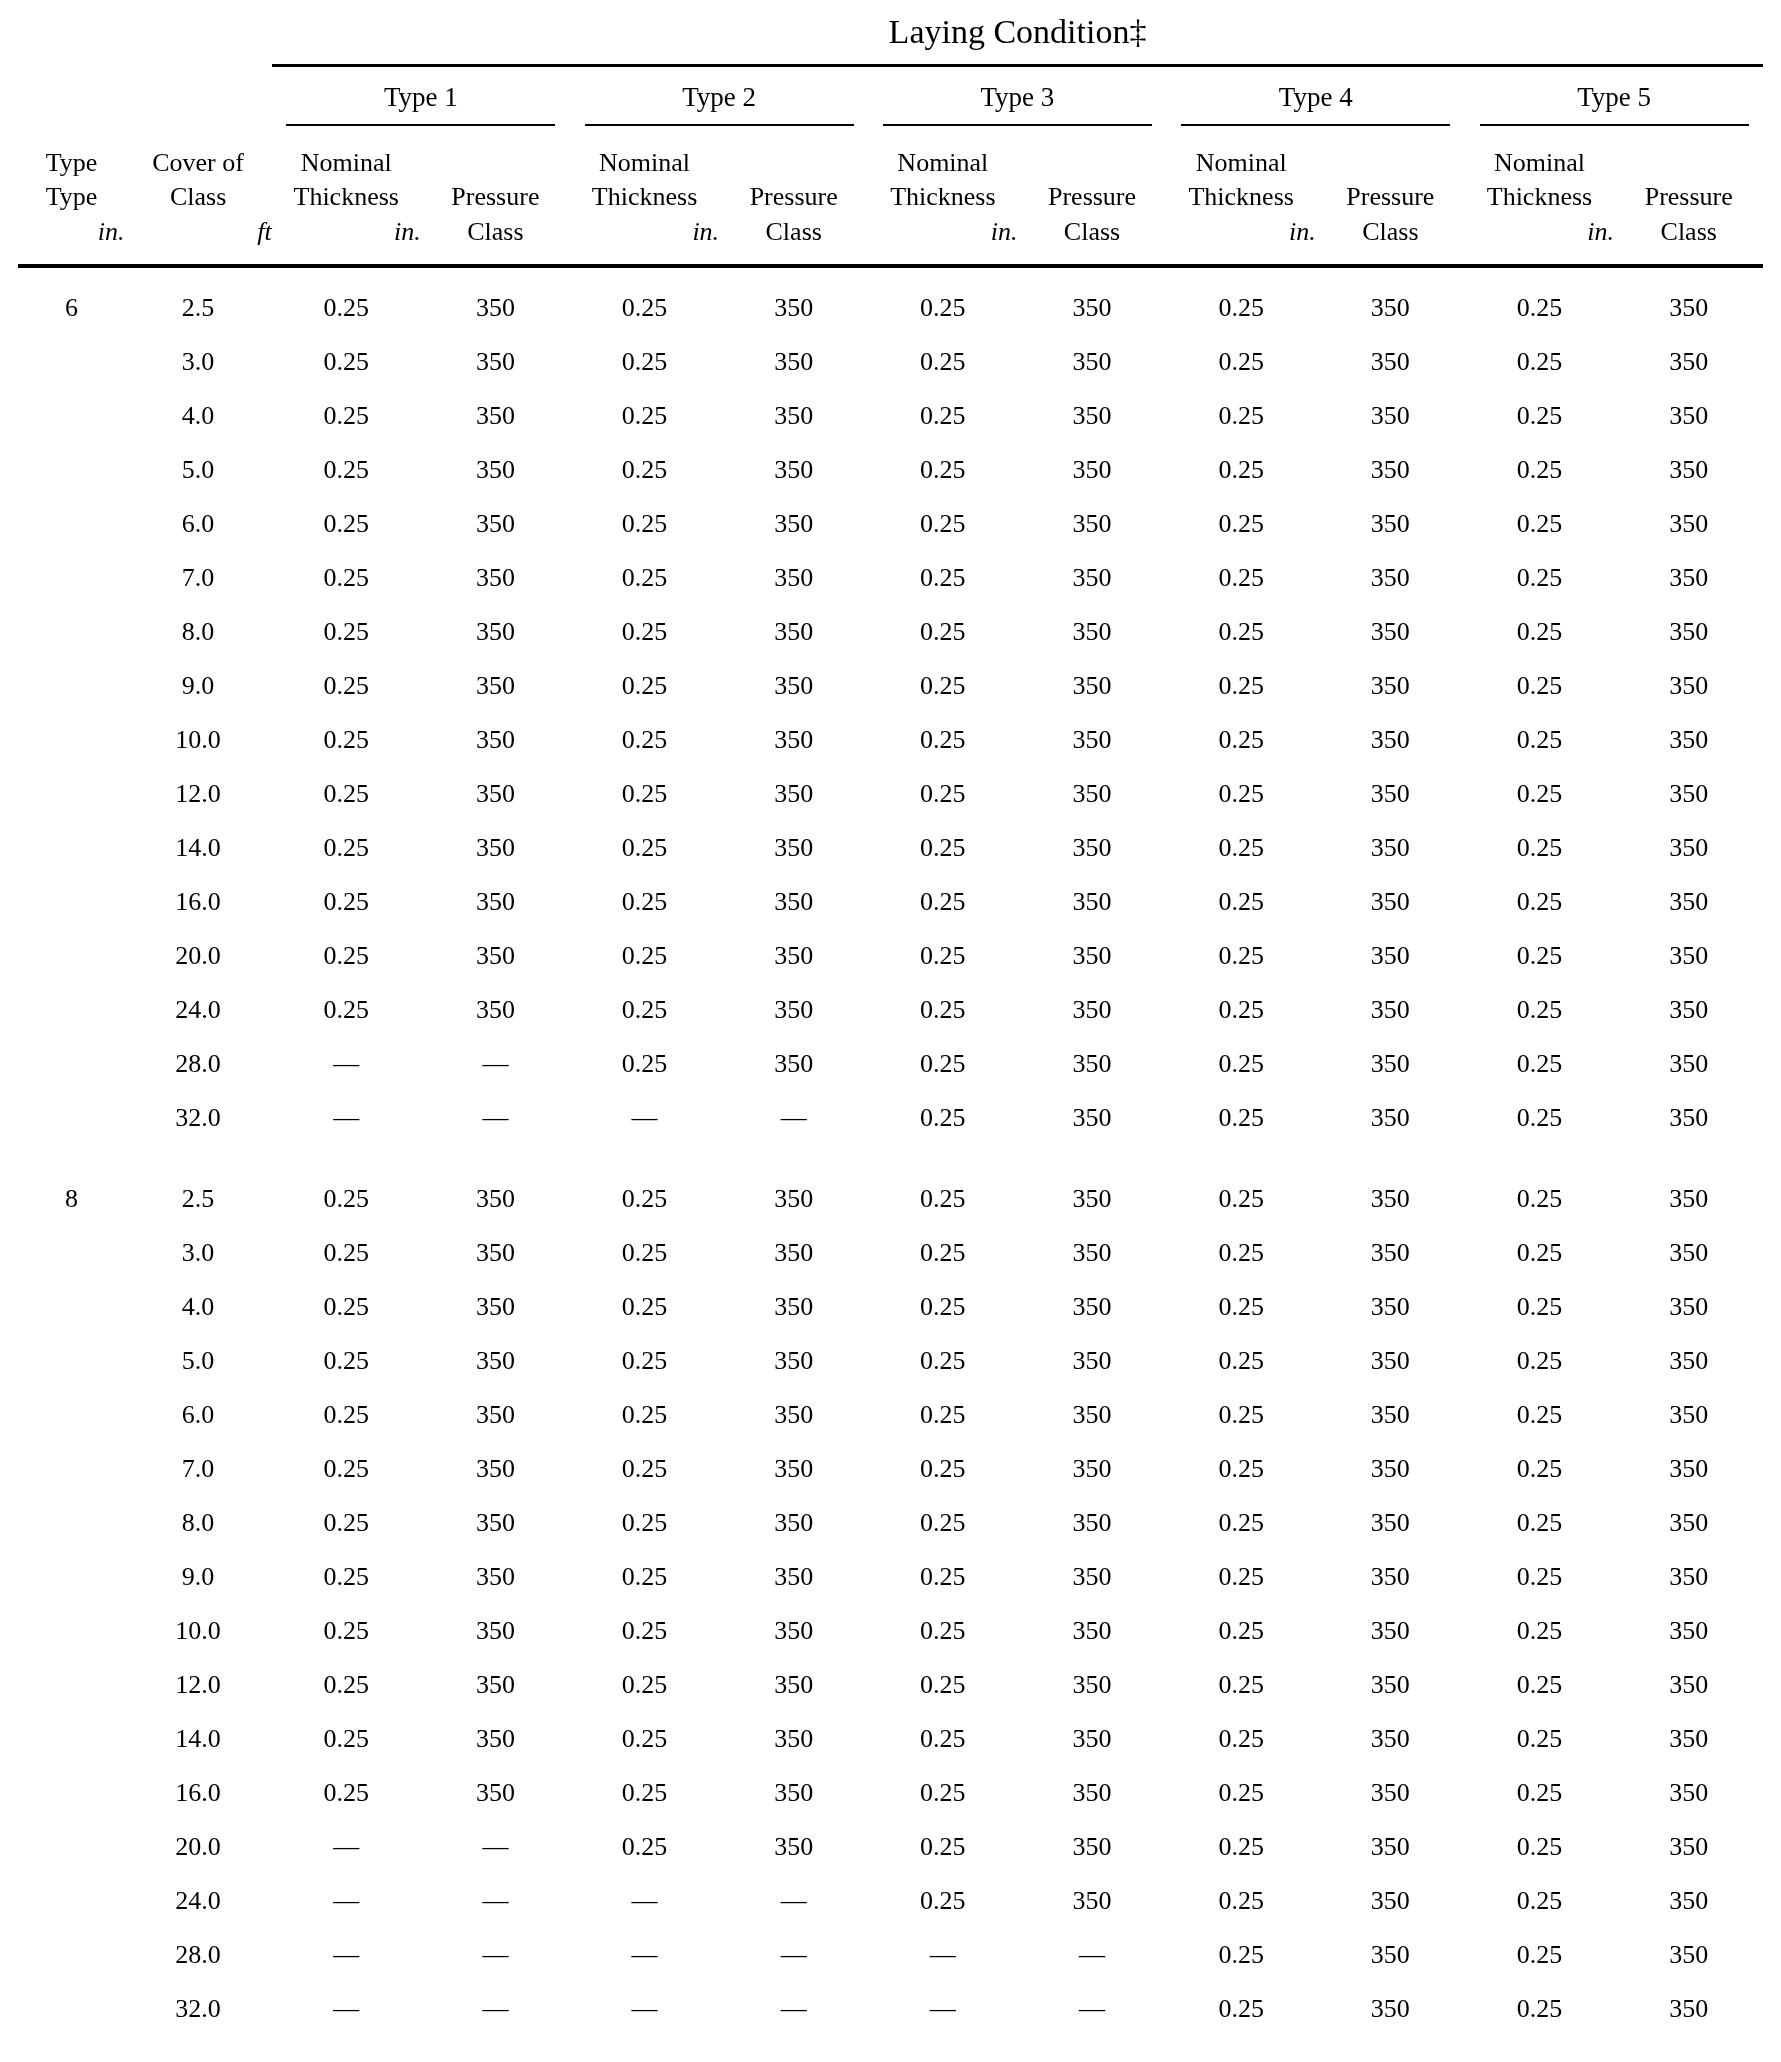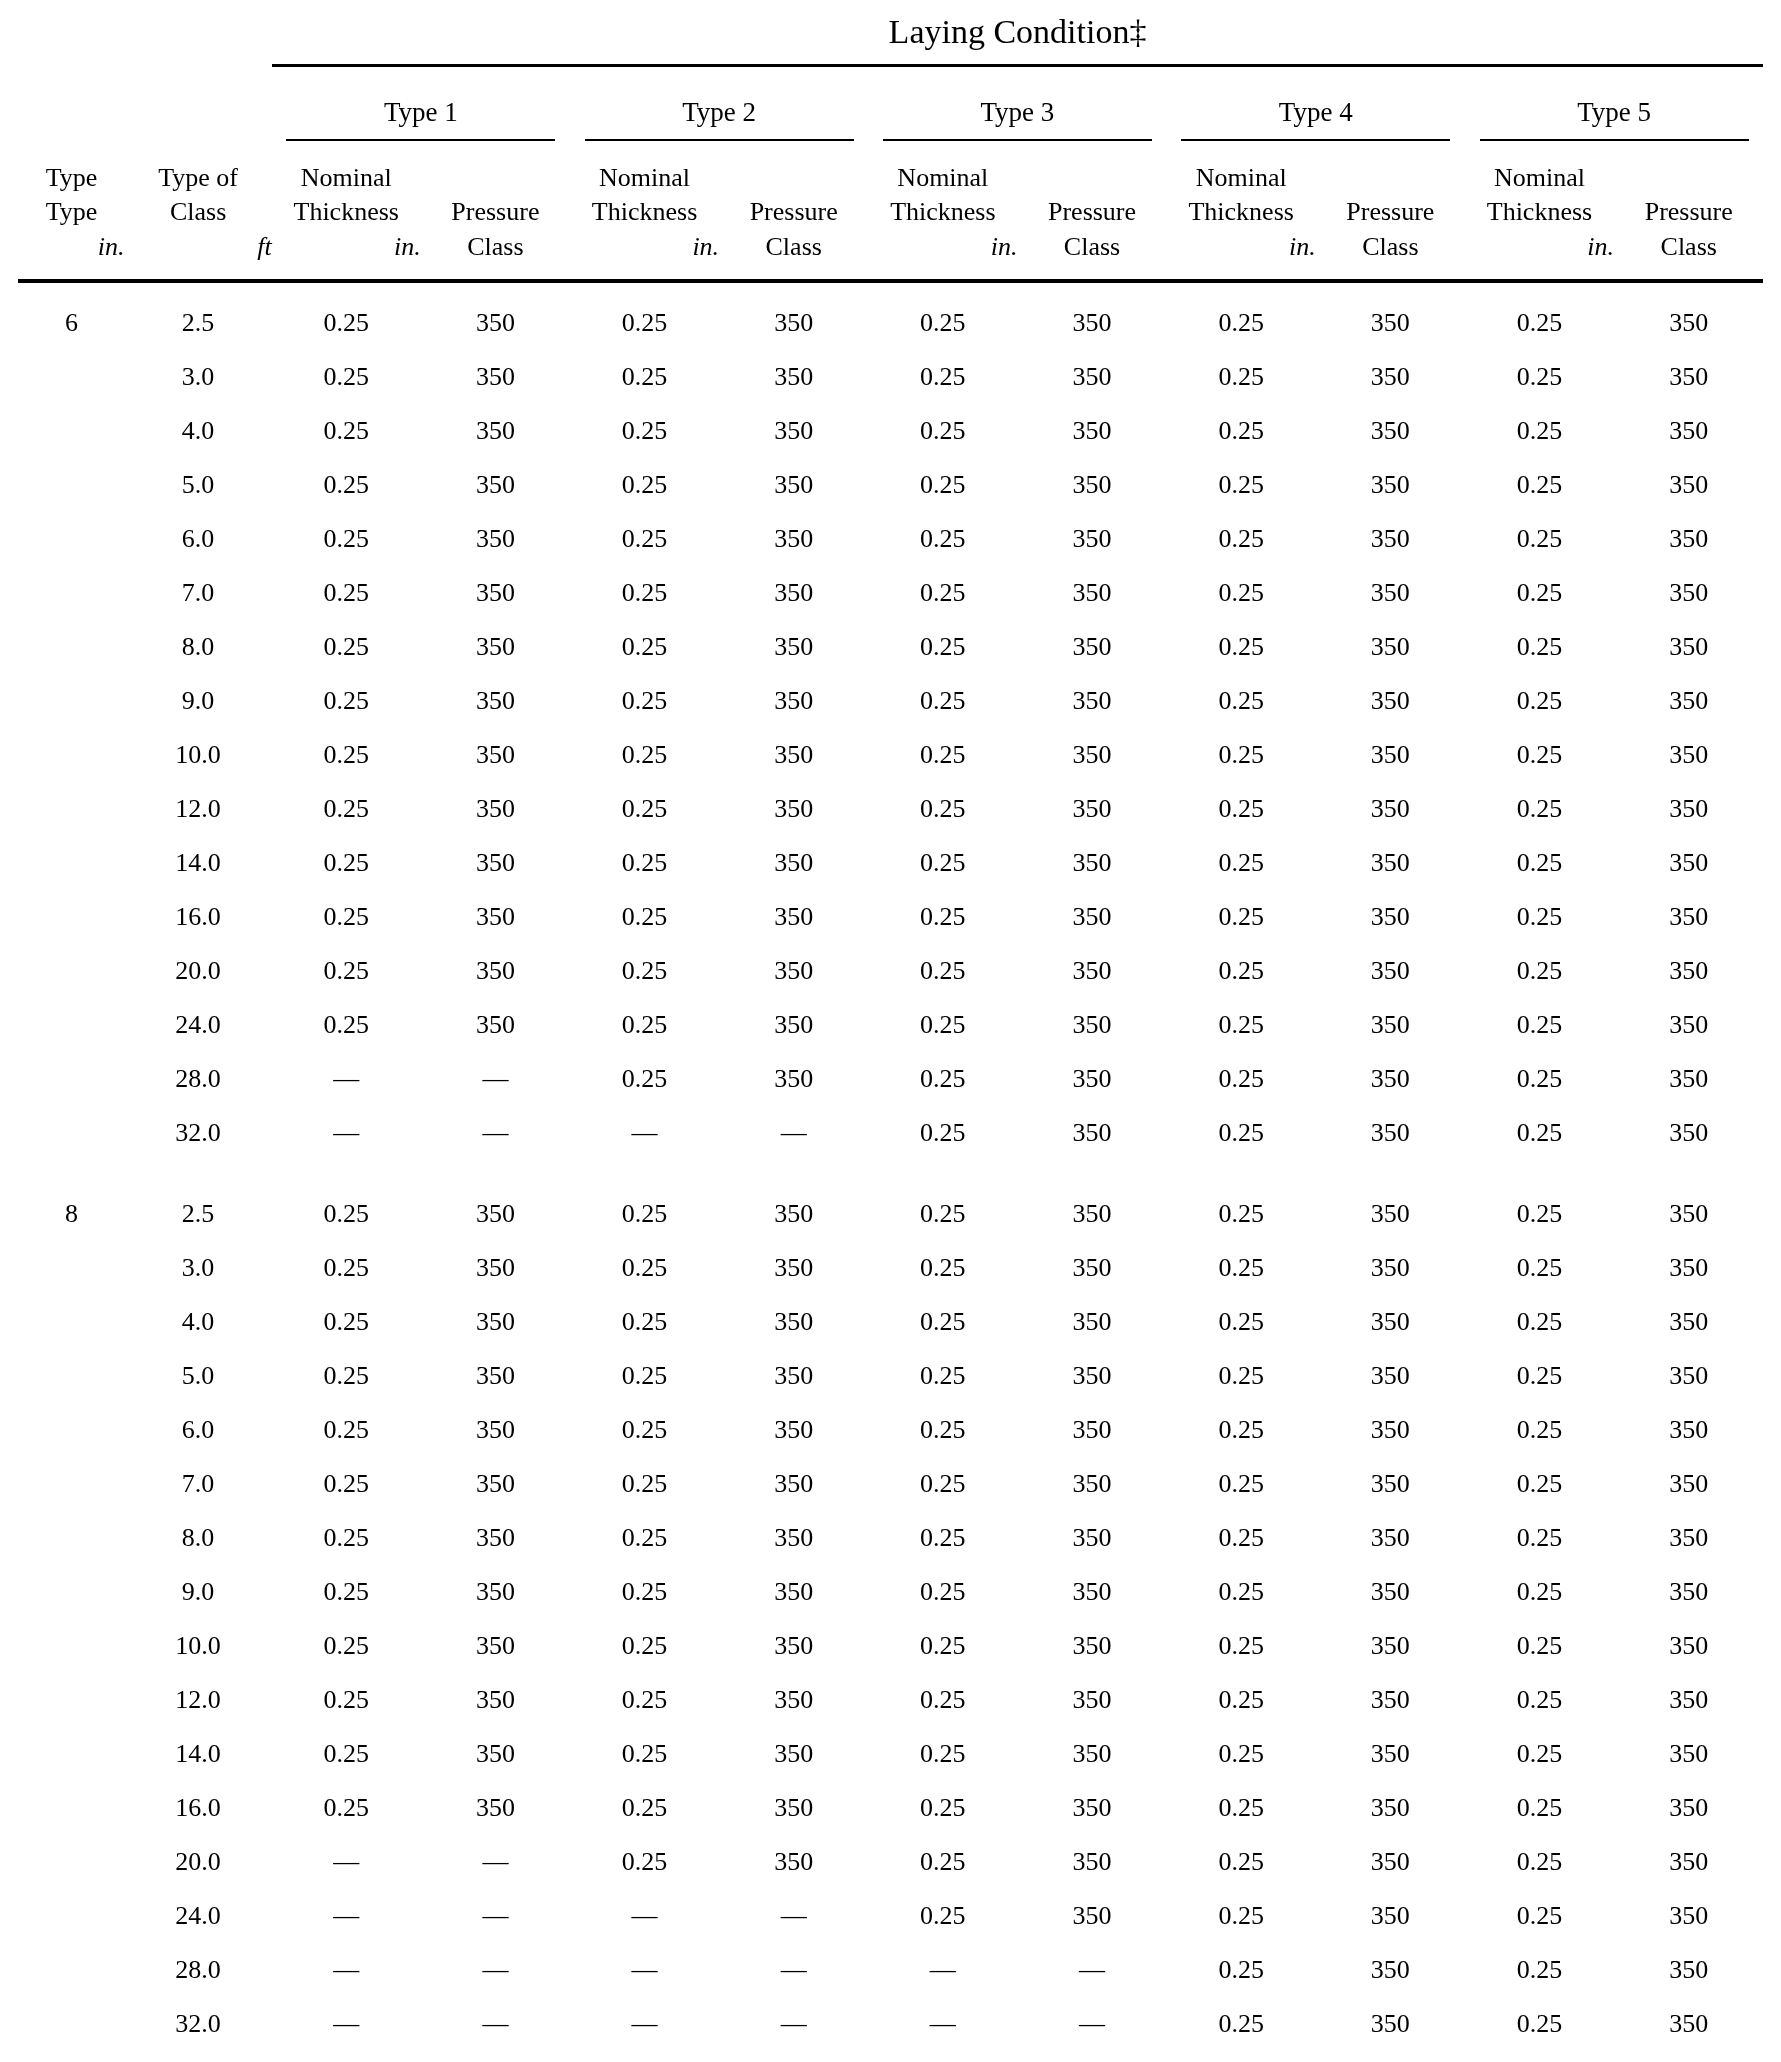--- a/index.html
+++ b/index.html
@@ -21,21 +21,21 @@
   th, td { text-align: center; font-weight: normal; padding: 0; }
   .col-pipe  { width: 106px; }
   .col-depth { width: 147px; }
   .col-data  { width: 149px; }
 
   th.laying {
     font-size: 34px;
     padding-bottom: 13px;
     border-bottom: 3.7px solid #000;
   }
-  tr.type-row th { padding-top: 30px; }
+  tr.type-row th { padding-top: 15px; }
   .type-rule {
     margin: 0 14.7px;
     padding-bottom: 11px;
     border-bottom: 2.8px solid #000;
     font-size: 27px;
   }
   tr.colhead-row th {
     vertical-align: bottom;
     padding: 20px 0 14.7px 0;
     line-height: 1.32;
@@ -88,21 +88,21 @@
           <div class="type-rule">Type 5</div>
         </th>
     </tr>
     <tr class="colhead-row">
       <th>
         <div>Type</div>
         <div>Type</div>
         <div class="it">in.</div>
       </th>
       <th>
-        <div>Type of</div>
+        <div>Cover of</div>
         <div>Class</div>
         <div class="it">ft</div>
       </th>
 
       <th>
         <div>Nominal</div>
         <div>Thickness</div>
         <div class="it">in.</div>
       </th>
       <th>

